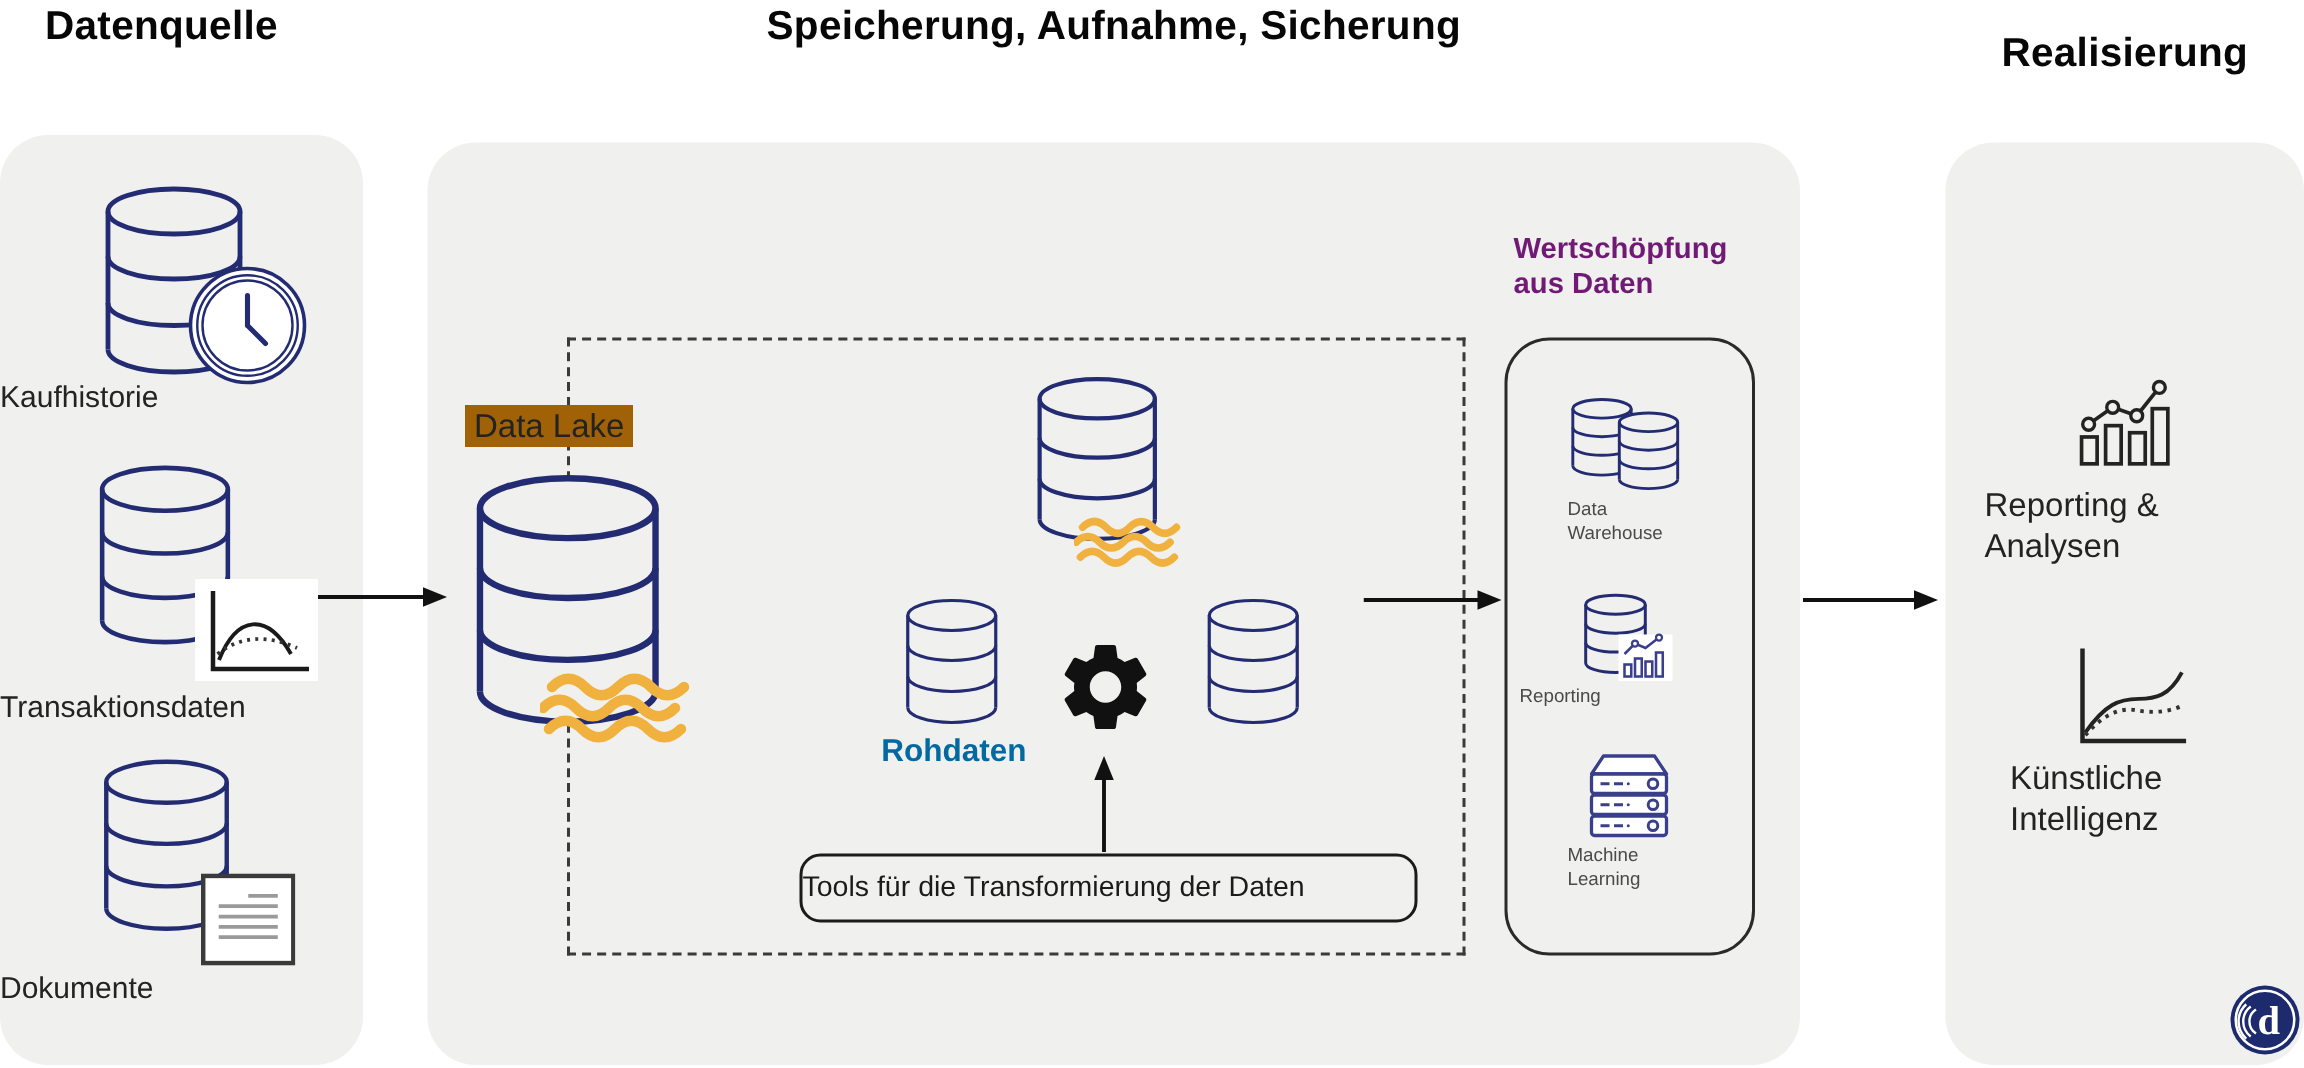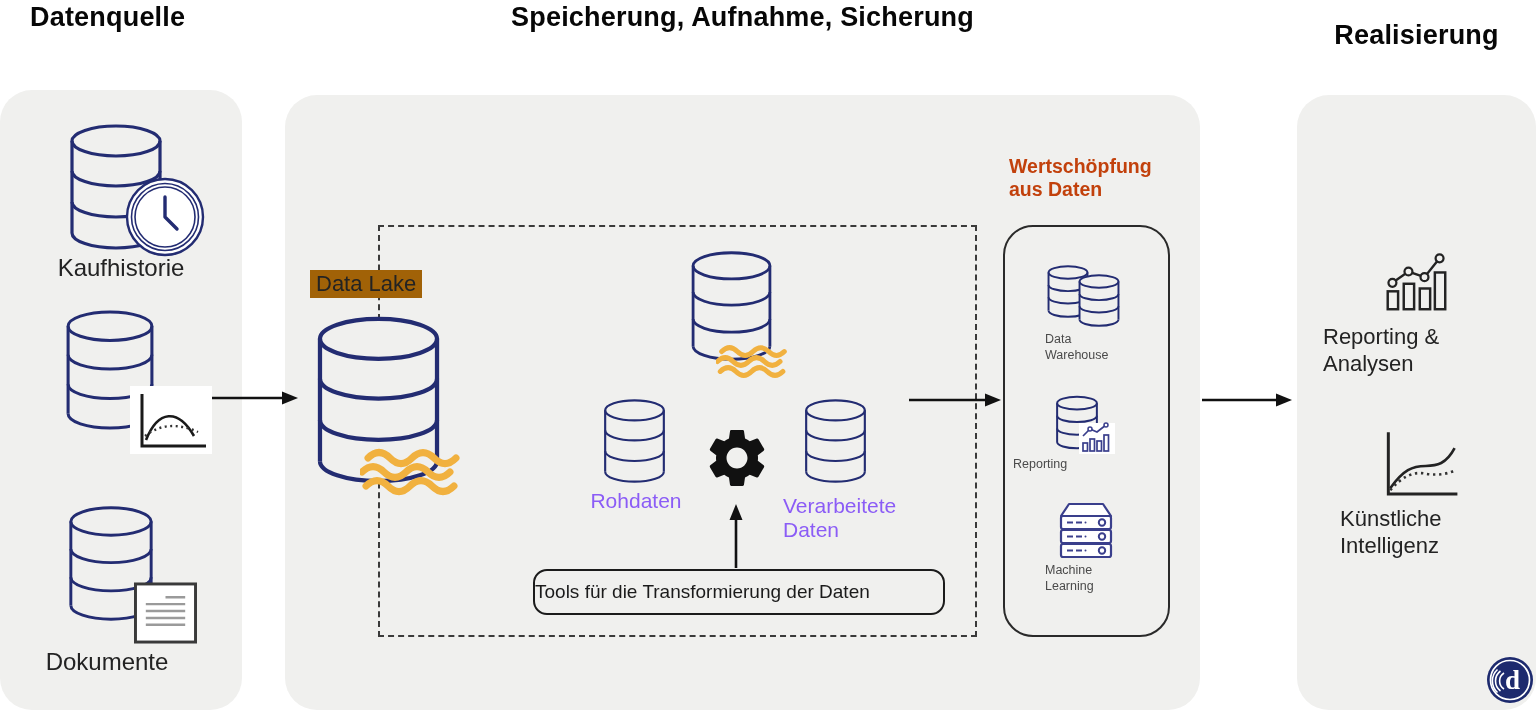--- a/index.html
+++ b/index.html
@@ -1,30 +1,30 @@
 <!DOCTYPE html>
 <html><head>
 <meta charset="utf-8">
 <style>
   html,body{margin:0;padding:0;background:#ffffff;}
   #canvas{position:relative;width:1536px;height:712px;overflow:hidden;
           font-family:"Liberation Sans",sans-serif;color:#1c1c1c;}
   .abs{position:absolute;}
   .col-title{font-size:27px;font-weight:800;color:#070707;letter-spacing:.2px;}
   .panel{position:absolute;background:#f0f0ee;border-radius:32px;}
-  .item-label{font-size:24px;font-weight:500;color:#232323;text-align:center;}
-  .mid-label{font-size:21px;font-weight:400;color:#8b5cf6;}
+  .item-label{font-size:20px;font-weight:500;color:#232323;}
+  .mid-label{font-size:21px;font-weight:700;color:#0369a1;}
   .mini-label{font-size:12.5px;font-weight:500;color:#4a4a4a;text-align:left;line-height:1.25;}
   .right-label{font-size:22px;font-weight:500;color:#232323;text-align:left;line-height:1.22;}
   .dashed-box{position:absolute;border:2px dashed #3a3a3a;}
   .tools-box{position:absolute;border:2px solid #1b1b1b;border-radius:14px;background:#f0f0ee;
              display:flex;align-items:center;justify-content:flex-start;
              font-size:19px;font-weight:500;color:#1b1b1b;}
   .value-box{position:absolute;border:2px solid #2a2a2a;border-radius:30px;}
-  .wert-heading{font-size:19.5px;font-weight:600;color:#c2410c;line-height:1.18;}
+  .wert-heading{font-size:19.5px;font-weight:600;color:#701a75;line-height:1.18;}
   .dl-chip{background:#a16207;display:inline-block;padding:1px 6px;font-size:22px;font-weight:500;color:#232323;}
   svg{display:block;}
   .arrow line{stroke:#111;stroke-width:2.6;}
   .arrow polygon{fill:#111;}
 </style>
 </head>
 <body>
 
 <div id="canvas">
 
@@ -159,20 +159,21 @@
       <use href="#sym-clock"></use>
     </svg>
   <div class="abs item-label" style="left:0;top:254px;width:242px">Kaufhistorie</div>
 
   <svg class="abs" style="left:60px;top:310px" width="100" height="120">
       <use href="#sym-db"></use>
     </svg>
   <svg class="abs" style="left:130px;top:386px" width="82" height="68">
       <use href="#sym-chartbox"></use>
     </svg>
+  <div class="abs item-label" style="left:0;top:461px;width:242px">Transaktionsdaten</div>
 
   <svg class="abs" style="left:63px;top:506px" width="96" height="115">
       <use href="#sym-db"></use>
     </svg>
   <svg class="abs" style="left:134px;top:582px" width="63" height="62">
       <use href="#sym-doc"></use>
     </svg>
   <div class="abs item-label" style="left:0;top:648px;width:214px">Dokumente</div>
 
   <div class="dashed-box" style="left:378px;top:225px;width:595px;height:408px"></div>
@@ -199,21 +200,20 @@
     </svg>
   <div class="abs mid-label" style="left:566px;top:489px;width:140px;text-align:center">Rohdaten</div>
 
   <svg class="abs" style="left:702px;top:423px" width="70" height="70">
       <use href="#sym-gear"></use>
     </svg>
 
   <svg class="abs" style="left:802px;top:399px" width="67" height="84">
       <use href="#sym-db"></use>
     </svg>
-  <div class="abs mid-label" style="left:783px;top:494px;width:150px">Verarbeitete Daten</div>
 
   <div class="tools-box" style="left:533px;top:569px;width:408px;height:42px">
     <span>Tools für die Transformierung der Daten</span>
   </div>
   <svg class="arrow abs" style="left:728px;top:504px" width="16" height="64">
     <line x1="8" y1="64" x2="8" y2="14"></line>
       <polygon points="1.5,16 8,0 14.5,16"></polygon>
   </svg>
 
   <div class="abs wert-heading" style="left:1009px;top:155px;width:160px">Wertschöpfung aus Daten</div>

